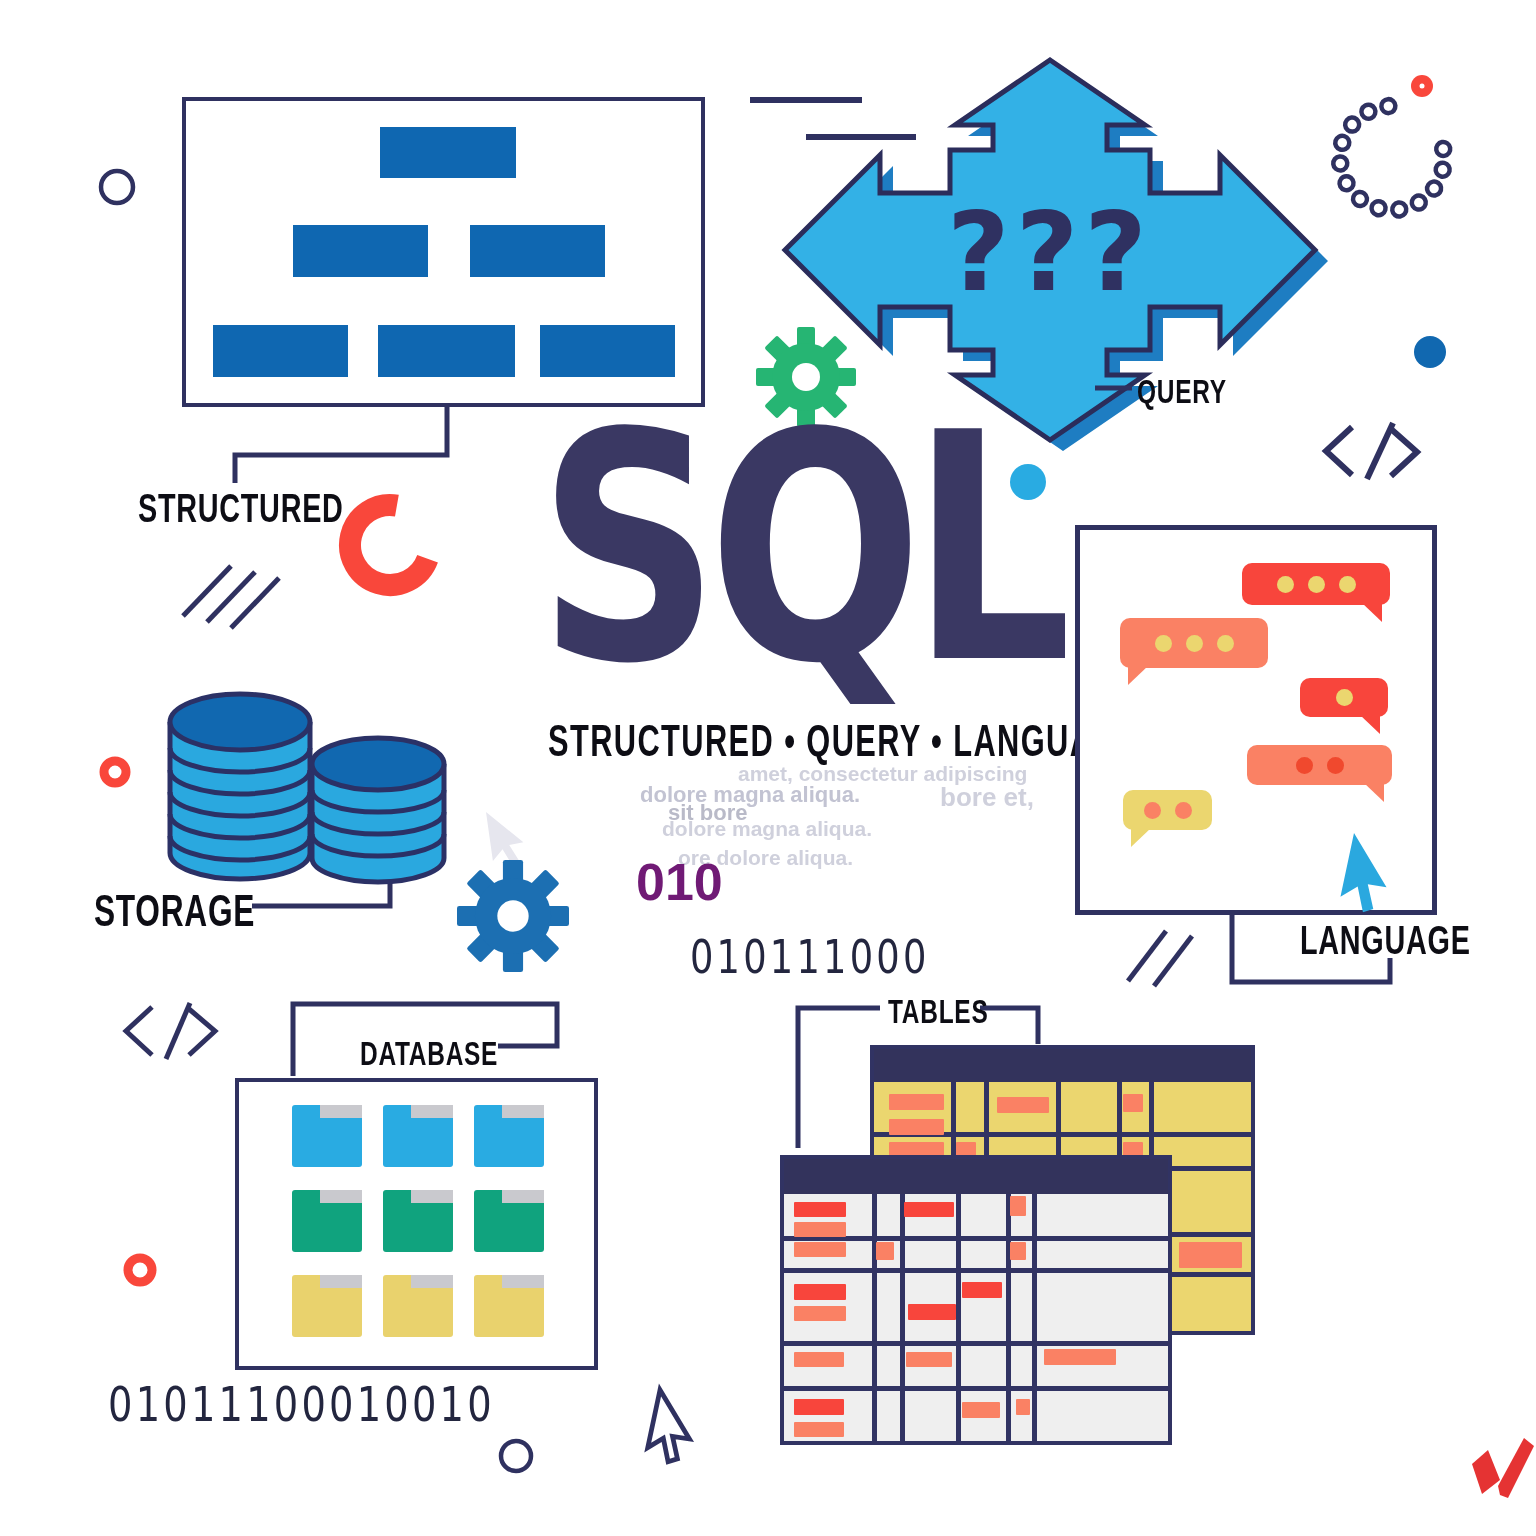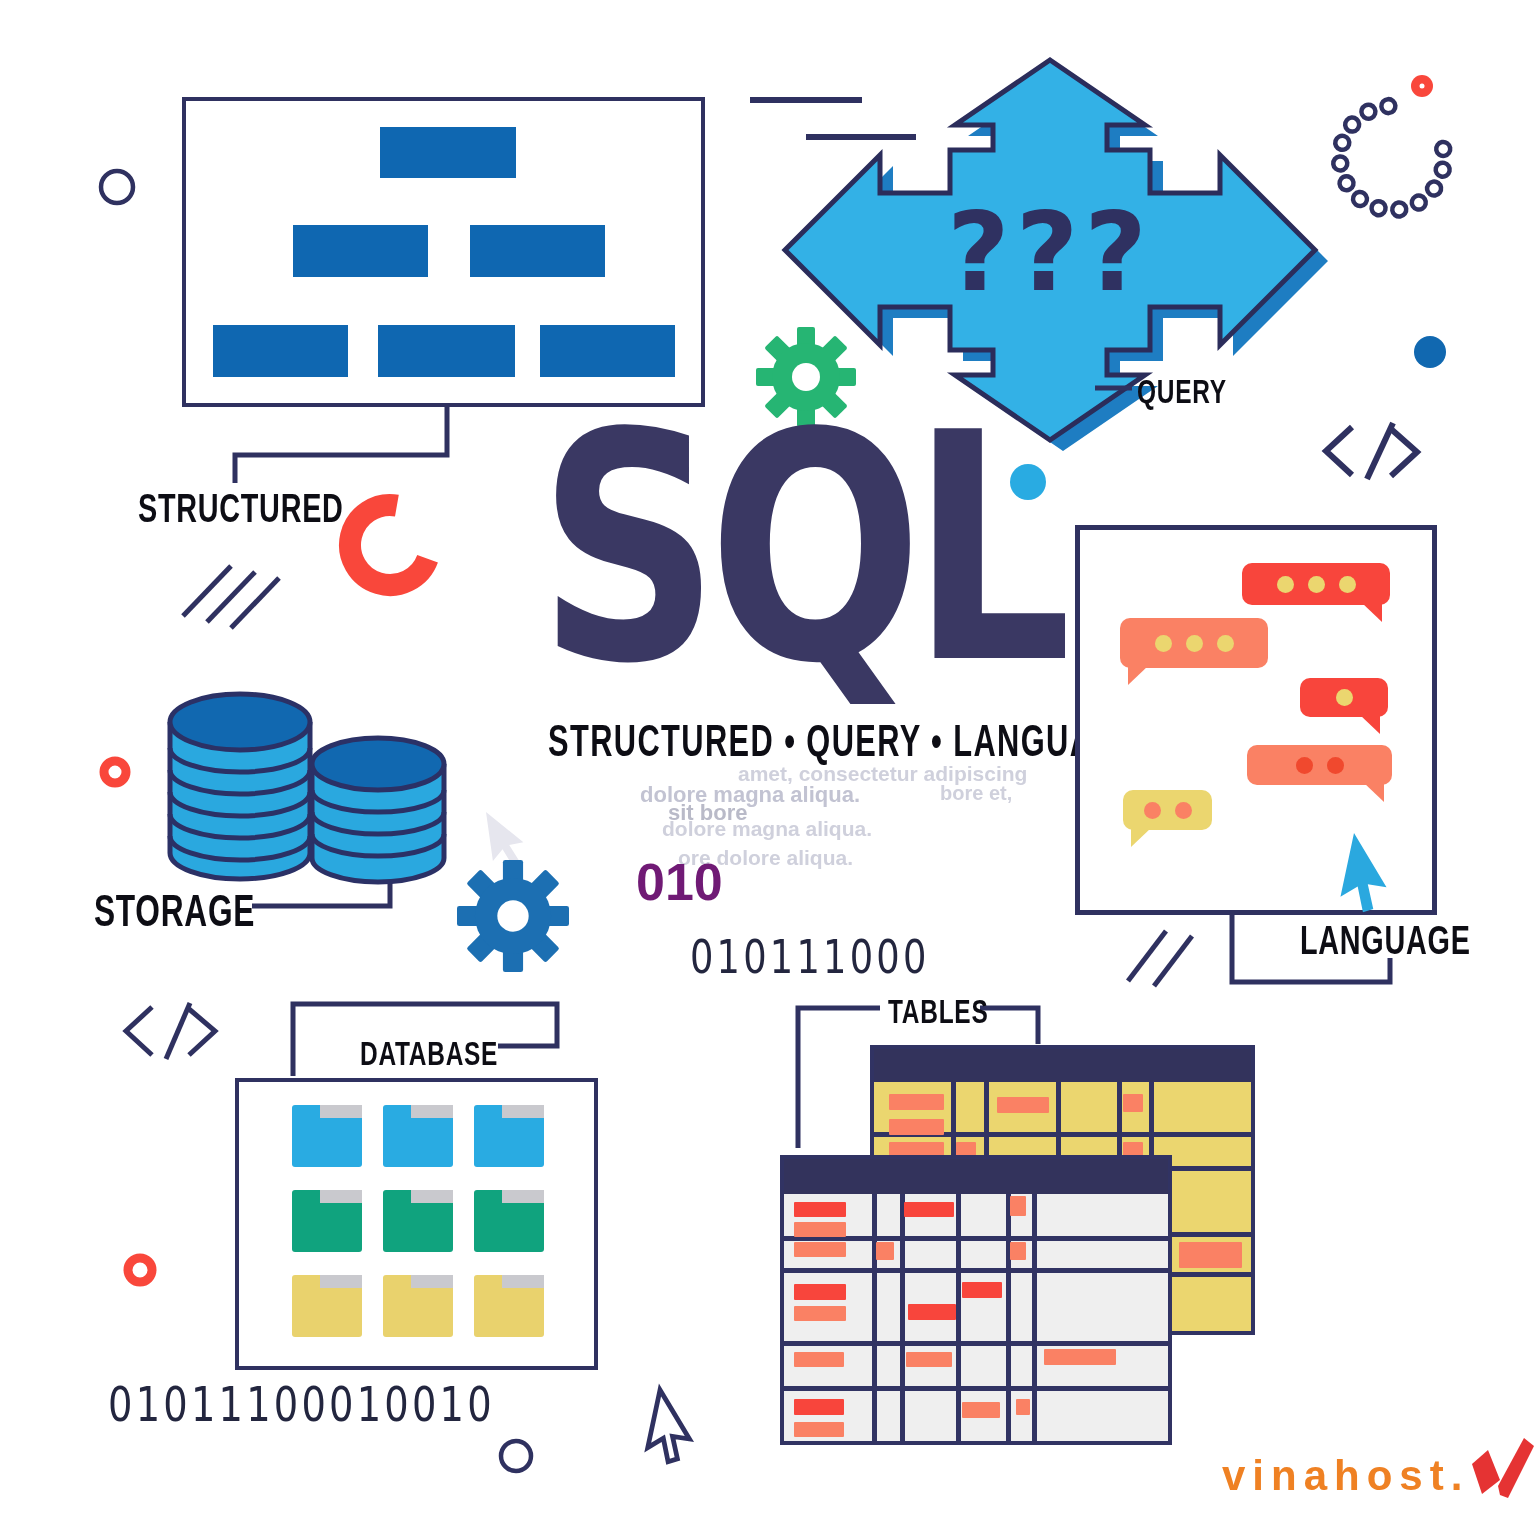--- a/index.html
+++ b/index.html
@@ -39,21 +39,21 @@
   .logo-text{position:absolute;left:1222px;top:1452px;font-size:42px;font-weight:bold;
           color:#EF8123;letter-spacing:7px;}
 </style>
 </head>
 <body>
 
 <div class="canvas">
 
   <div class="ghost" style="left:738px;top:762px;font-size:21px;">amet, consectetur adipiscing</div>
   <div class="ghost" style="left:640px;top:782px;font-size:22px;color:#C2C3D2;">dolore magna aliqua.</div>
-  <div class="ghost" style="left:940px;top:782px;font-size:20px;">bore et,</div>
+  <div class="ghost" style="left:940px;top:782px;font-size:26px;">bore et,</div>
   <div class="ghost" style="left:668px;top:800px;font-size:22px;color:#B9BAC8;">sit bore</div>
   <div class="ghost" style="left:662px;top:817px;font-size:21px;">dolore magna aliqua.</div>
   <div class="ghost" style="left:678px;top:846px;font-size:21px;">ore dolore aliqua.</div>
   <div class="ghost" style="left:636px;top:852px;font-size:52px;color:#701a75;">010</div>
 
   <svg class="deco" width="1536" height="1536" viewBox="0 0 1536 1536">
 
     <rect x="750" y="97" width="112" height="6" fill="#2F3160"></rect>
     <rect x="806" y="134" width="110" height="6" fill="#2F3160"></rect>
 
@@ -311,15 +311,14 @@
     <div class="bar bar-red" style="left:124px;top:145px;width:48px;height:16px;"></div>
     <div class="bar bar-org" style="left:10px;top:193px;width:50px;height:15px;"></div>
     <div class="bar bar-org" style="left:122px;top:193px;width:46px;height:15px;"></div>
     <div class="bar bar-org" style="left:260px;top:190px;width:72px;height:16px;"></div>
     <div class="bar bar-red" style="left:10px;top:240px;width:50px;height:16px;"></div>
     <div class="bar bar-org" style="left:10px;top:263px;width:50px;height:15px;"></div>
     <div class="bar bar-org" style="left:178px;top:243px;width:38px;height:16px;"></div>
     <div class="bar bar-org" style="left:232px;top:240px;width:14px;height:16px;"></div>
   </div>
 
-  <div class="logo-text">vinahost.</div>
 
 </div>
 
 </body></html>

